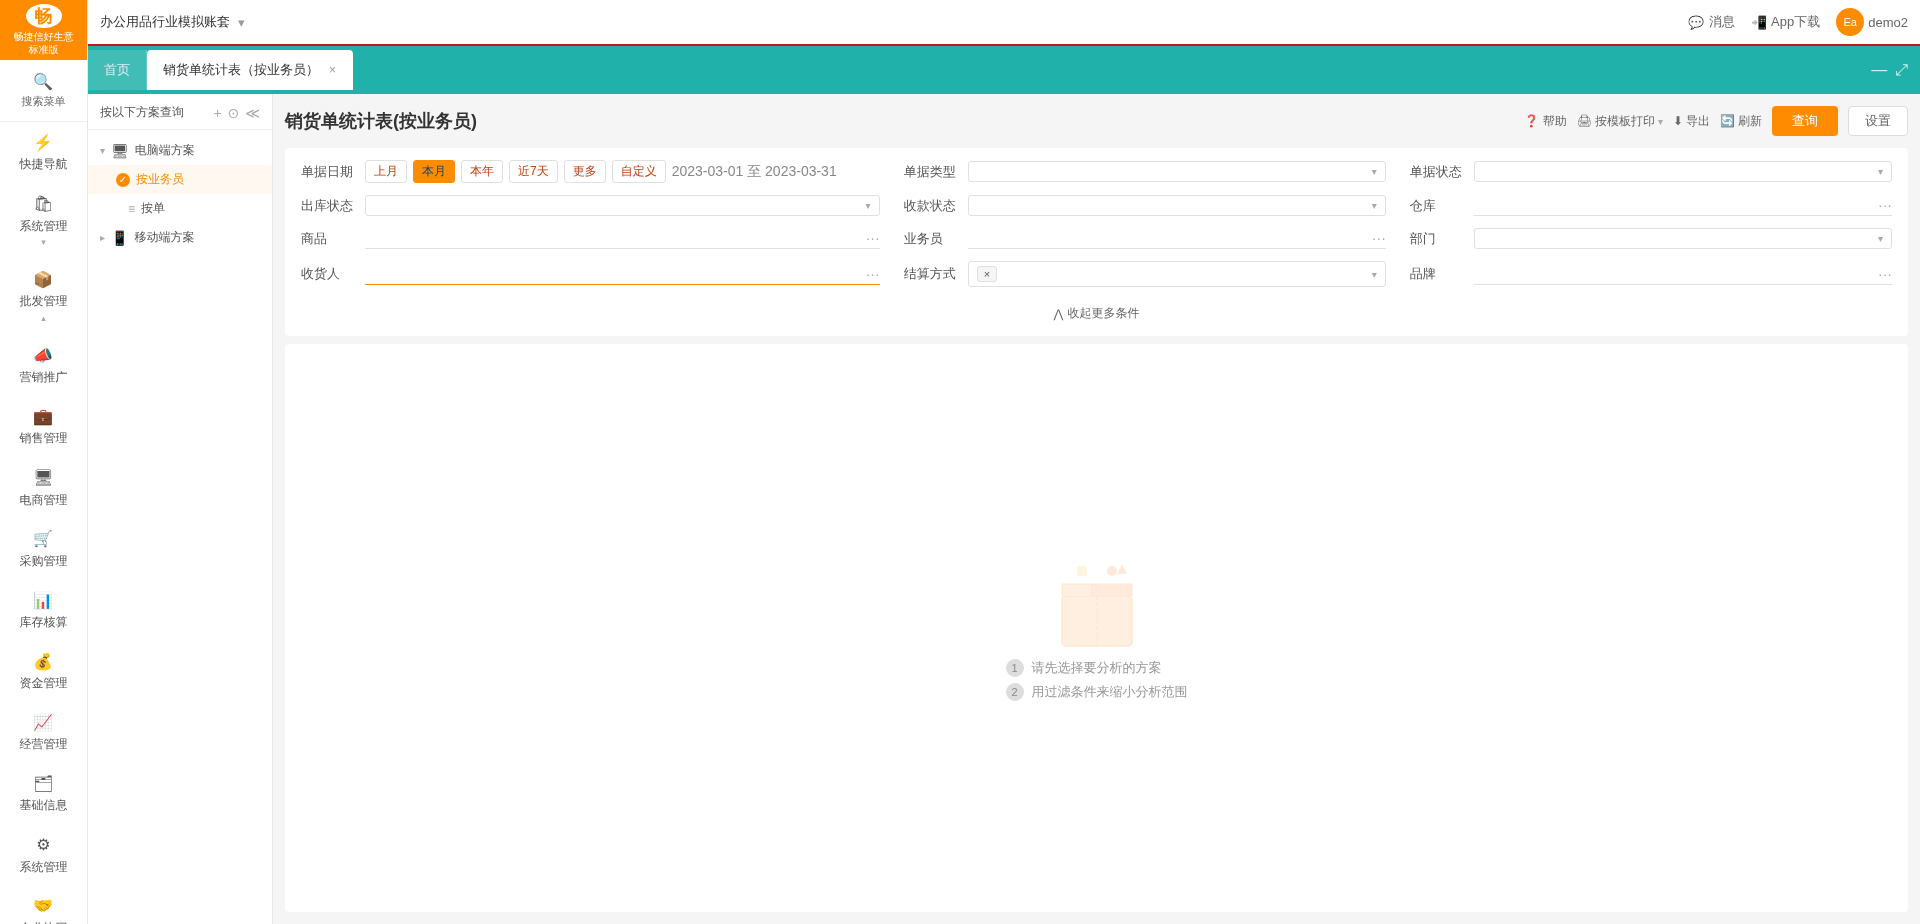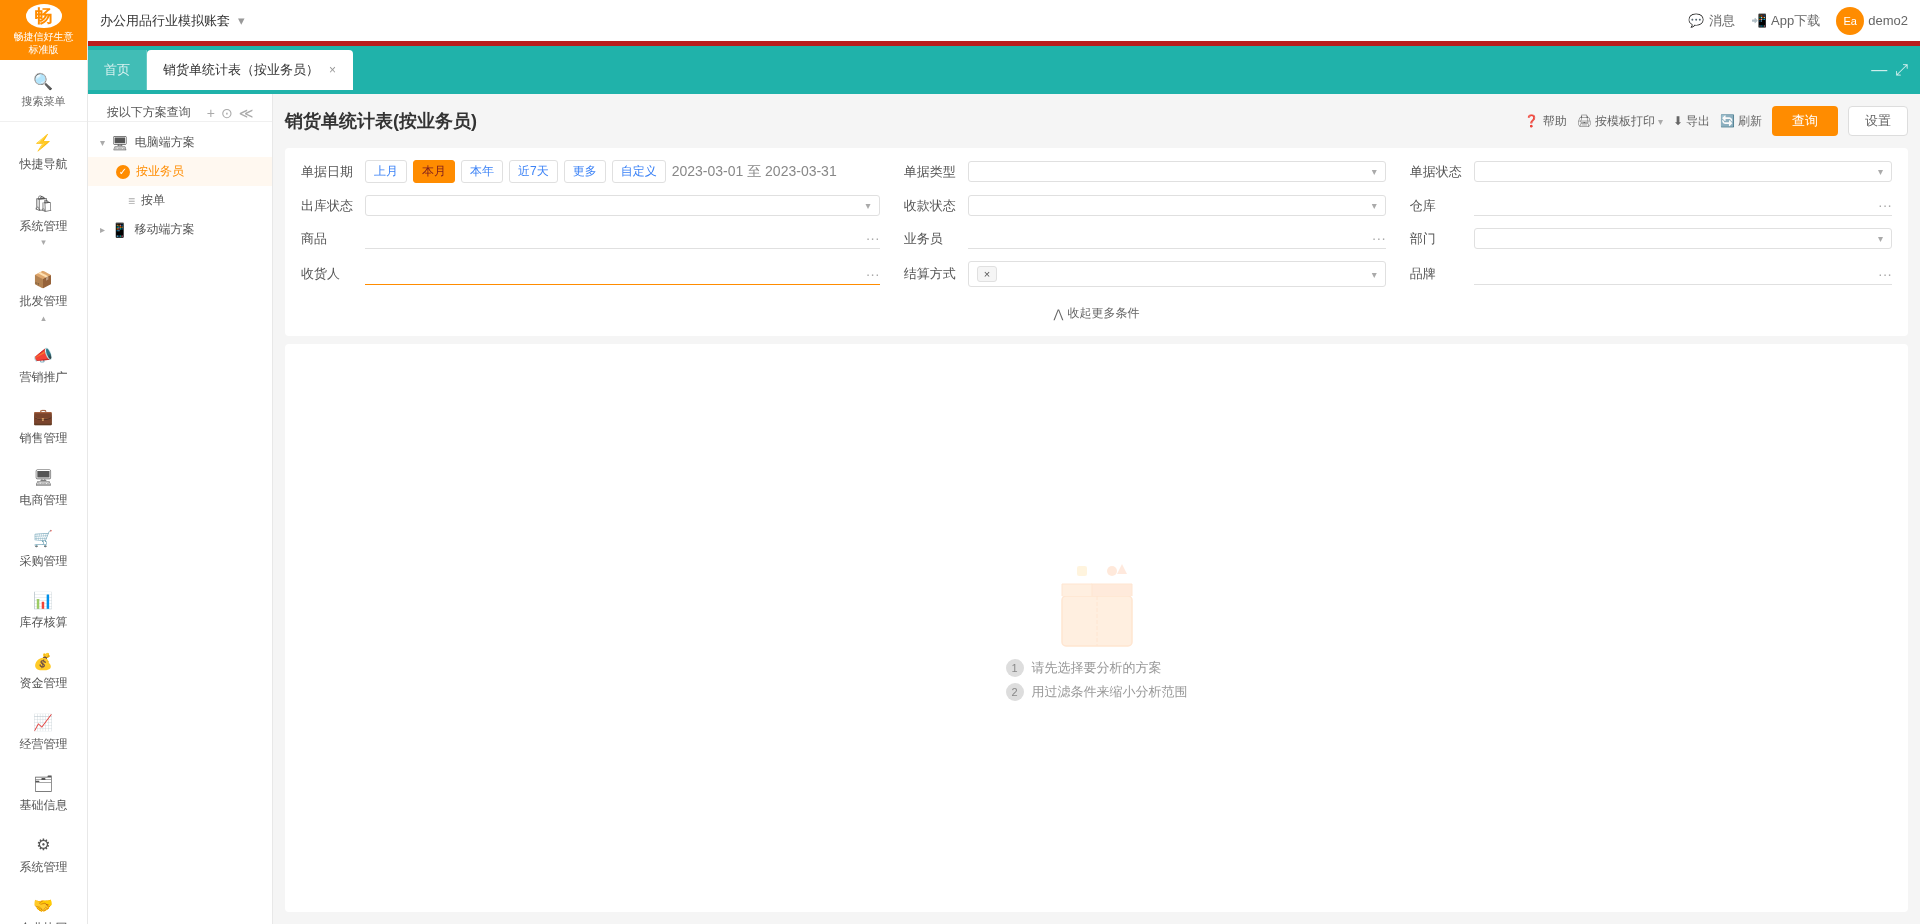--- a/index.html
+++ b/index.html
@@ -14,21 +14,21 @@
     .sidebar-search { width: 100%; padding: 8px 6px; border-bottom: 1px solid #f0f0f0; }
     .sidebar-search-btn { width: 100%; background: none; border: none; cursor: pointer; display: flex; flex-direction: column; align-items: center; padding: 6px 0; color: #666; font-size: 11px; gap: 3px; }
     .sidebar-search-btn .icon-char { font-size: 16px; }
     .sidebar-nav-item { width: 100%; display: flex; flex-direction: column; align-items: center; padding: 10px 4px; cursor: pointer; color: #555; font-size: 12px; gap: 2px; border: none; background: none; text-align: center; line-height: 1.4; }
     .sidebar-nav-item .nav-icon { font-size: 16px; }
 
     
     .main { flex: 1; display: flex; flex-direction: column; overflow: hidden; }
 
     
-    .topbar { height: 46px; background: #fff; border-bottom: 5px solid #b91c1c; display: flex; align-items: center; padding: 16px 12px; justify-content: space-between; flex-shrink: 0; }
+    .topbar { height: 46px; background: #fff; border-bottom: 2px solid #b91c1c; display: flex; align-items: center; padding: 16px 12px; justify-content: space-between; flex-shrink: 0; }
     .topbar-left { display: flex; align-items: center; gap: 8px; color: #666; font-size: 13px; }
     .topbar-title { color: #333; }
     .topbar-dropdown { color: #999; cursor: pointer; }
     .topbar-right { display: flex; align-items: center; gap: 16px; color: #666; font-size: 13px; }
     .topbar-right-item { display: flex; align-items: center; gap: 4px; cursor: pointer; }
     .avatar { width: 28px; height: 28px; border-radius: 50%; background: #ff8c00; display: flex; align-items: center; justify-content: center; color: #fff; font-size: 11px; overflow: hidden; }
 
     
     .tabbar { height: 48px; background: #20b2aa; display: flex; align-items: center; padding: 0 0; flex-shrink: 0; }
     .tab-item { height: 40px; display: flex; align-items: center; padding: 0 16px; cursor: pointer; color: rgba(255,255,255,0.8); font-size: 13px; gap: 6px; border-right: 1px solid rgba(255,255,255,0.2); }
@@ -36,21 +36,21 @@
     .tab-home { background: rgba(255,255,255,0.15); }
     .tab-close { font-size: 12px; color: #999; cursor: pointer; margin-left: 4px; }
     .tab-actions { margin-left: auto; display: flex; align-items: center; gap: 8px; padding-right: 12px; }
     .tab-action-btn { background: none; border: none; color: rgba(255,255,255,0.8); cursor: pointer; font-size: 16px; }
 
     
     .content { flex: 1; display: flex; overflow: hidden; background: #f5f5f5; }
 
     
     .left-panel { width: 185px; background: #fff; border-right: 1px solid #e8e8e8; padding: 0; flex-shrink: 0; overflow-y: auto; }
-    .left-panel-header { display: flex; align-items: center; justify-content: center; padding: 10px 12px 0; font-size: 12px; color: #666; border-bottom: 1px solid #f0f0f0; gap: 16px; }
+    .left-panel-header { display: flex; align-items: center; justify-content: space-between; padding: 10px 12px 8px; font-size: 12px; color: #666; border-bottom: 1px solid #f0f0f0; gap: 16px; }
     .left-panel-title { font-size: 12px; color: #555; }
     .left-panel-icons { display: flex; gap: 6px; }
     .lp-icon { color: #aaa; cursor: pointer; font-size: 14px; }
     .tree-section { padding: 6px 0; }
     .tree-item { display: flex; align-items: center; padding: 6px 12px; cursor: pointer; font-size: 12px; color: #555; gap: 6px; }
     .tree-toggle { font-size: 10px; color: #aaa; }
     .tree-icon { font-size: 14px; }
     .tree-sub-item { display: flex; align-items: center; padding: 6px 12px 6px 28px; cursor: pointer; font-size: 12px; color: #555; gap: 6px; }
     .tree-sub-item.active { color: #ff8c00; background: #fff8f0; }
     .tree-sub-item2 { display: flex; align-items: center; padding: 6px 12px 6px 40px; cursor: pointer; font-size: 12px; color: #555; gap: 6px; }
@@ -71,22 +71,22 @@
     .filter-row { display: flex; align-items: center; gap: 0; margin-bottom: 12px; }
     .filter-row:last-child { margin-bottom: 0; }
     .filter-item { display: flex; align-items: center; flex: 1; min-width: 0; }
     .filter-label { color: #555; font-size: 13px; white-space: nowrap; margin-right: 8px; flex-shrink: 0; min-width: 56px; }
     .filter-control { flex: 1; display: flex; align-items: center; border-bottom: 1px solid #e0e0e0; padding: 2px 0; position: relative; gap: 4px; min-width: 0; }
     .filter-control.focused { border-bottom-color: #ff8c00; }
     .filter-control input { border: none; outline: none; width: 100%; font-size: 12px; color: #333; background: transparent; }
     .filter-control-select { flex: 1; display: flex; align-items: center; border: 1px solid #e0e0e0; padding: 4px 8px; border-radius: 3px; background: #fff; cursor: pointer; justify-content: space-between; }
     .filter-control-select .arrow { color: #aaa; font-size: 10px; }
     .date-filter { display: flex; align-items: center; gap: 6px; flex: 1; }
-    .date-btn { padding: 2px 8px; border-radius: 3px; border: 1px solid #e0e0e0; background: #fff; cursor: pointer; font-size: 12px; color: #3b82f6; }
-    .date-btn.active { background: #ff8c00; color: #7f1d1d; border-color: #ff8c00; }
+    .date-btn { padding: 2px 8px; border-radius: 3px; border: 1px solid #e0e0e0; background: #fff; cursor: pointer; font-size: 12px; color: #c2410c; }
+    .date-btn.active { background: #ff8c00; color: #0c4a6e; border-color: #ff8c00; }
     .date-range { font-size: 14px; color: #888; }
     .filter-separator { width: 24px; flex-shrink: 0; }
     .tag-x { background: #f5f5f5; border: 1px solid #e0e0e0; border-radius: 3px; padding: 1px 6px; font-size: 11px; color: #555; display: flex; align-items: center; gap: 3px; }
     .collapse-btn { display: flex; align-items: center; justify-content: center; gap: 4px; color: #666; font-size: 12px; cursor: pointer; padding: 6px 0 2px; width: 100%; }
 
     
     .empty-area { flex: 1; display: flex; flex-direction: column; align-items: center; justify-content: center; background: #fff; border-radius: 4px; }
     .empty-hints { display: flex; flex-direction: column; gap: 6px; }
     .empty-hint { display: flex; align-items: center; gap: 8px; color: #999; font-size: 13px; }
     .hint-num { width: 18px; height: 18px; border-radius: 50%; background: #ddd; color: #888; display: flex; align-items: center; justify-content: center; font-size: 11px; flex-shrink: 0; }

